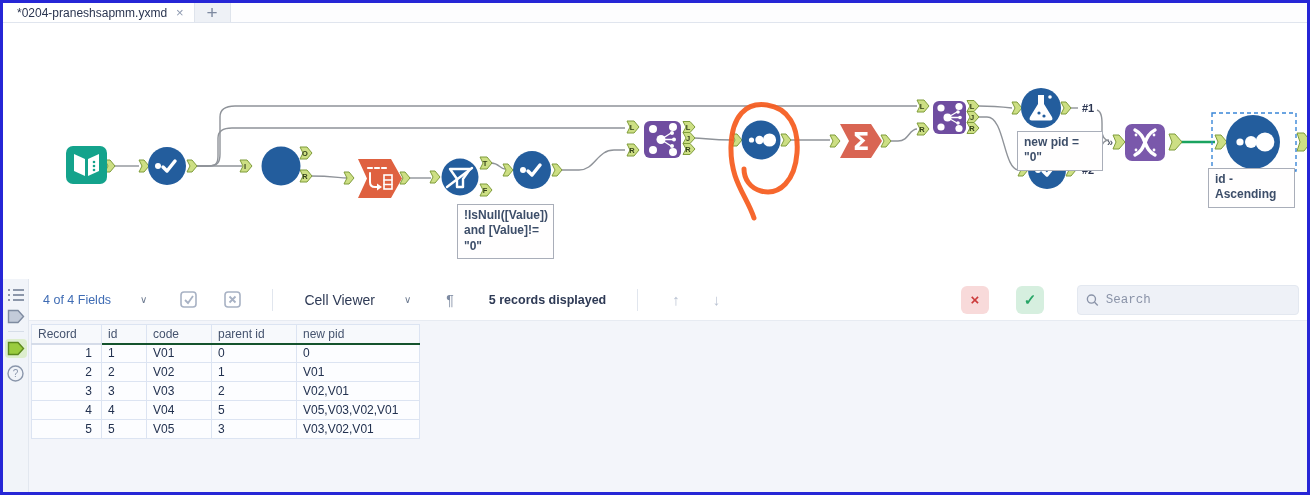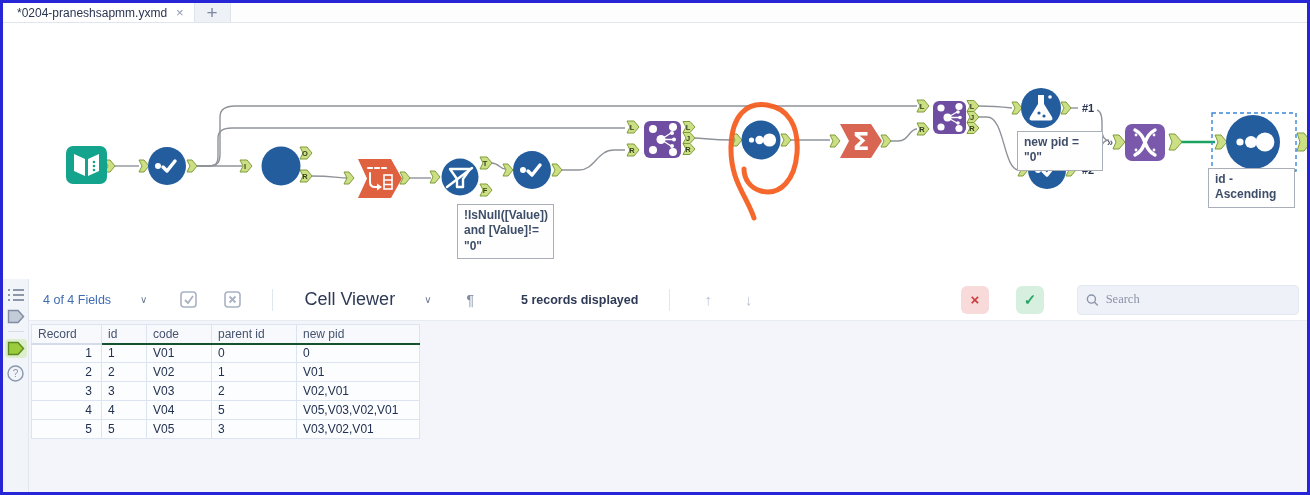--- a/index.html
+++ b/index.html
@@ -27,30 +27,30 @@
   .results-header { height: 37px; background: #edf1f8; border-top: 1px solid #d9dfe9; display: flex; align-items: center; padding-left: 30px; font-size: 12.5px; color: #2e3a55; flex: 0 0 auto; }
   .results-header .bold { font-weight: bold; }
   .results-body { flex: 1; display: flex; min-height: 0; }
   .r-sidebar { width: 26px; background: #f1f4f9; border-right: 1px solid #e2e7ef; display: flex; flex-direction: column; align-items: center; padding-top: 9px; gap: 7px; flex: 0 0 auto; }
   .r-side-divider { width: 16px; height: 1px; background: #d6dde8; }
   .r-side-sel { background: #ddeecd; border-radius: 4px; padding: 2px; display: flex; }
   .r-main { flex: 1; display: flex; flex-direction: column; min-width: 0; }
   .r-toolbar { height: 42px; background: #fff; display: flex; align-items: center; padding: 0 8px 0 14px; gap: 27px; border-bottom: 1px solid #e7ebf2; flex: 0 0 auto; }
   .tb-link { color: #3f6cb4; font-size: 12.5px; }
   .tb-chev { color: #6c7astroke90; color: #6c7a90; font-size: 10px; margin-left: 2px; }
-  .tb-text { color: #2e3a55; font-size: 18px; text-align: center; }
+  .tb-text { color: #2e3a55; font-size: 14px; text-align: center; }
   .tb-strong { color: #2e3a55; font-size: 12.5px; font-weight: 600; }
   .tb-divider { width: 1px; height: 22px; background: #e1e6ee; margin: 0 4px; }
   .tb-pilcrow { color: #7e8ba2; font-size: 14px; }
   .tb-arrow { color: #b9c2d2; font-size: 15px; padding: 0 3px; }
   .btn-sq { width: 28px; height: 28px; border-radius: 6px; display: flex; align-items: center; justify-content: center; font-size: 15px; font-weight: bold; border: none; }
   .btn-red { background: #f8dada; color: #cc3b3b; margin-left: auto; }
   .btn-green { background: #d6efdf; color: #27a566; }
   .search-box { width: 222px; height: 30px; background: #eef1f7; border: 1px solid #e3e8f0; border-radius: 4px; display: flex; align-items: center; padding: 0 8px; gap: 7px; margin-left: 6px; }
-  .search-box input { border: none; outline: none; background: transparent; font-size: 12.5px; color: #44506b; width: 100%; font-family: Liberation Serif, serif; }
+  .search-box input { border: none; outline: none; background: transparent; font-size: 12.5px; color: #44506b; width: 100%; font-family: Liberation Mono, monospace; }
   .search-box input::placeholder { color: #8a93a8; }
 
   .r-content { flex: 1; background: #f3f5fa; padding: 3px 0 0 2px; overflow: hidden; }
   table.grid { border-collapse: collapse; background: #fdfdff; font-size: 12px; table-layout: fixed; }
   table.grid th, table.grid td { border: 1px solid #dce4f2; padding: 1px 6px; height: 19px; font-weight: normal; overflow: hidden; white-space: nowrap; }
   table.grid th { color: #45536e; text-align: left; background: #f7f9fc; border-bottom: 2px solid #14532d; }
   table.grid th:first-child { border-bottom: 2px solid #d5dce9; }
   table.grid td { color: #22314f; background: #fcfdff; }
   table.grid td.rec { text-align: right; padding-right: 9px; }
   .col-record { width: 70px; } .col-id { width: 45px; } .col-code { width: 65px; } .col-parent { width: 85px; } .col-newpid { width: 123px; }
@@ -362,21 +362,21 @@
           <path d="M5,9 L8,12 L13,5" fill="none" stroke="#a8b2c4" stroke-width="1.8"></path>
         </svg>
         <svg width="17" height="17" viewBox="0 0 17 17">
           <rect x="1" y="1" width="15" height="15" rx="3" fill="none" stroke="#a8b2c4" stroke-width="1.6"></rect>
           <path d="M5.5,5.5 L11.5,11.5 M11.5,5.5 L5.5,11.5" stroke="#a8b2c4" stroke-width="1.8"></path>
         </svg>
         <div class="tb-divider"></div>
         <span class="tb-text">Cell Viewer</span>
         <span class="tb-chev">∨</span>
         <span class="tb-pilcrow" style="margin-left:8px;">¶</span>
-        <span class="tb-strong" style="margin-left:20px;">5 records displayed</span>
+        <span class="tb-strong" style="margin-left:8px;">5 records displayed</span>
         <div class="tb-divider"></div>
         <span class="tb-arrow">↑</span>
         <span class="tb-arrow">↓</span>
         <button class="btn-sq btn-red">×</button>
         <button class="btn-sq btn-green">✓</button>
         <div class="search-box">
           <svg width="14" height="14" viewBox="0 0 14 14">
             <circle cx="6" cy="6" r="4.5" fill="none" stroke="#8a93a8" stroke-width="1.5"></circle>
             <path d="M9.5,9.5 L13,13" stroke="#8a93a8" stroke-width="1.5"></path>
           </svg>

